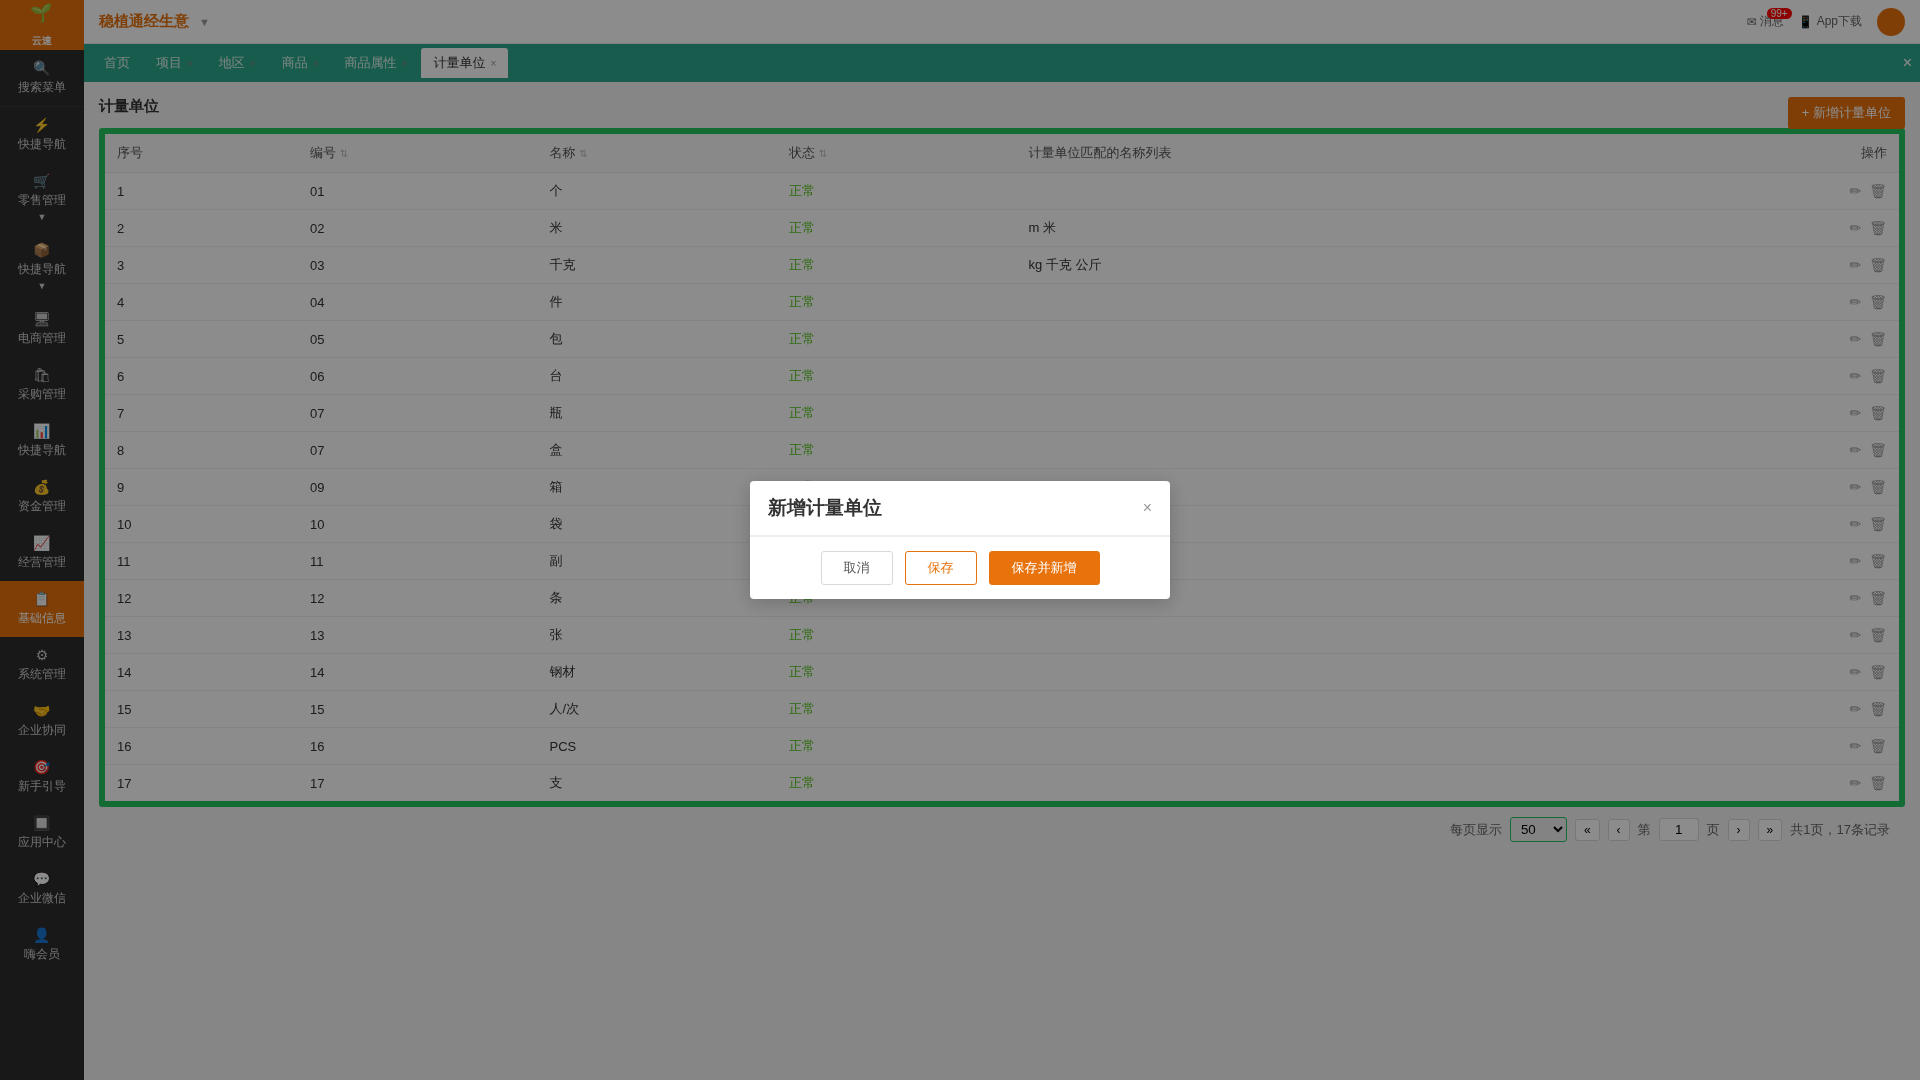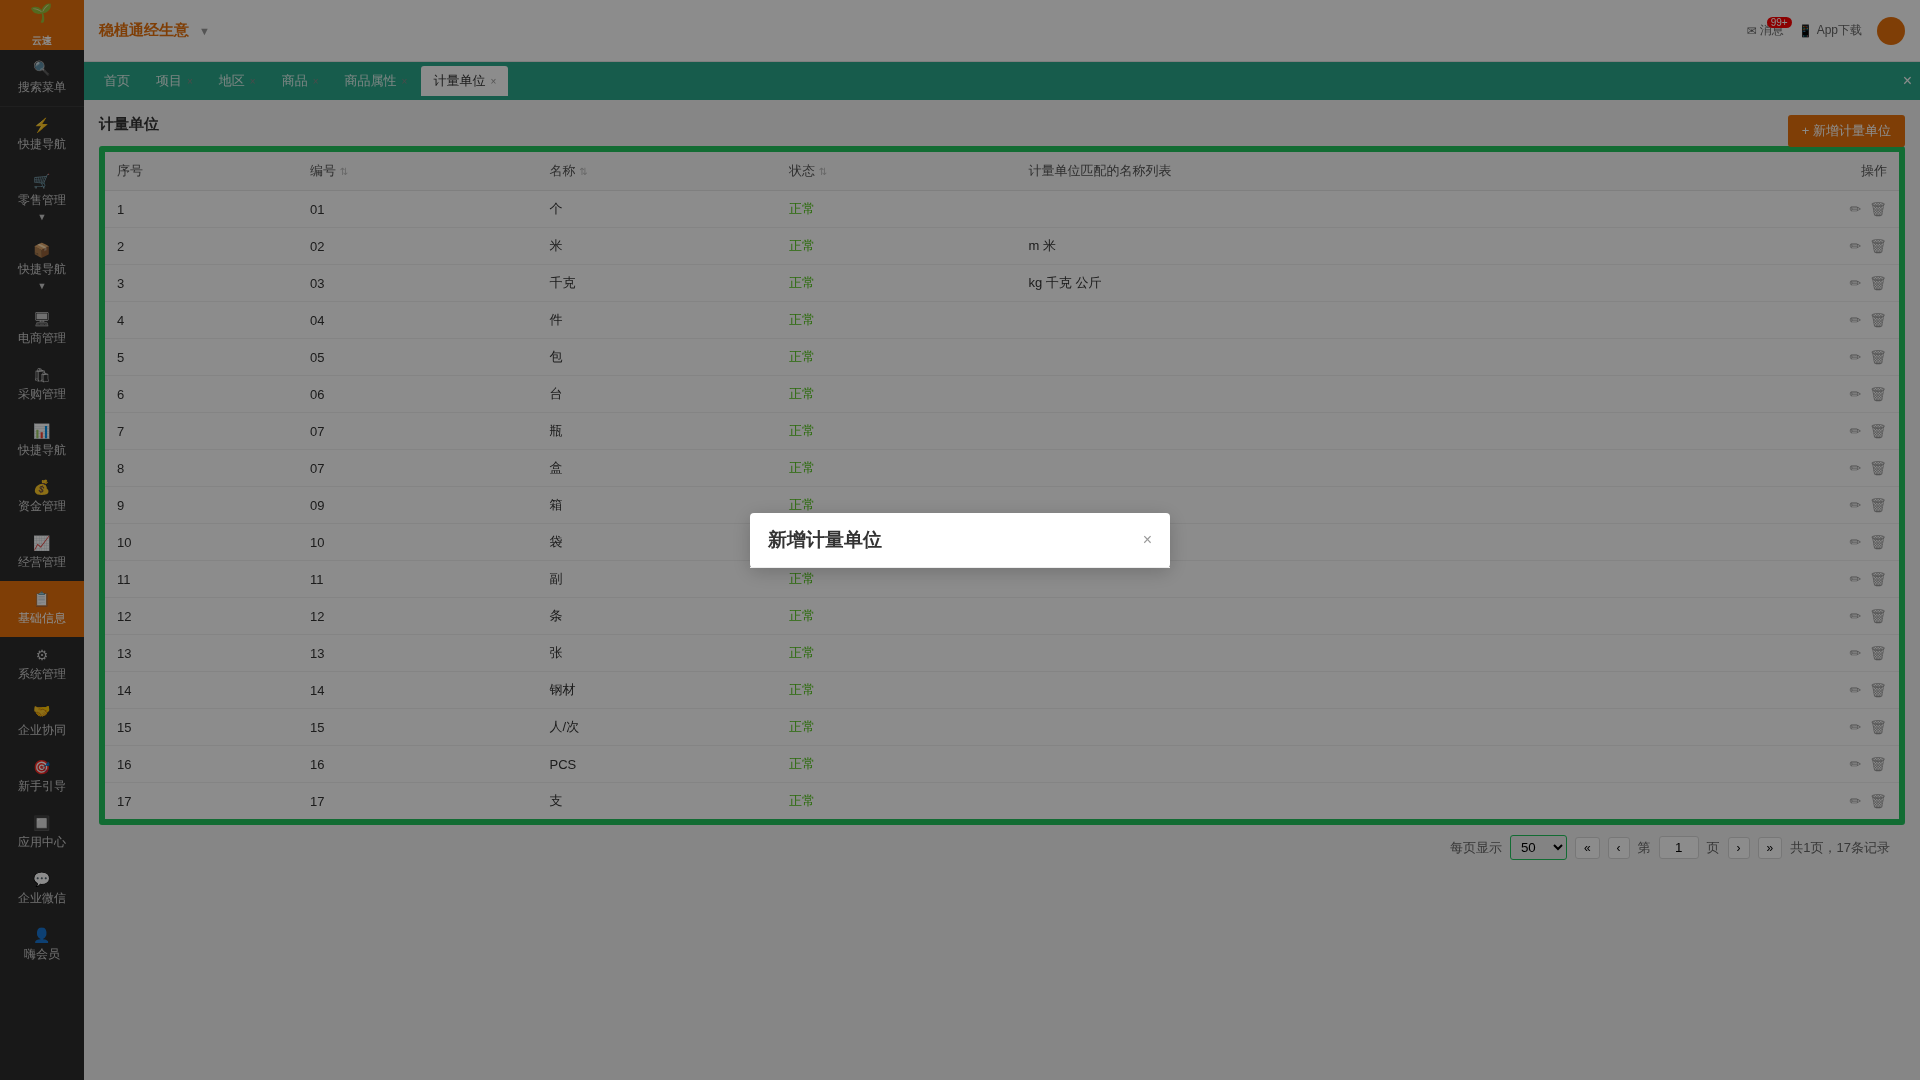--- a/index.html
+++ b/index.html
@@ -12,21 +12,21 @@
     .sidebar-logo-text { font-size: 10px; color: #fff; margin-top: 10px; }
     .sidebar-search { padding: 8px 10px; color: #aaa; font-size: 12px; cursor: pointer; text-align: center; border-bottom: 1px solid #3a3a3a; }
     .sidebar-item { padding: 10px 5px; color: #ccc; font-size: 12px; cursor: pointer; text-align: center; display: flex; flex-direction: column; align-items: center; gap: 3px; }
     .sidebar-item.active { background: #e8720c; color: white; }
     .sidebar-item .icon { font-size: 14px; }
 
     
     .main { flex: 1; display: flex; flex-direction: column; height: 1080px; overflow: hidden; }
 
     
-    .topbar { height: 62px; background: #fff; display: flex; align-items: center; justify-content: space-between; padding: 8px 15px; border-bottom: 1px solid #e8e8e8; flex-shrink: 0; }
+    .topbar { height: 44px; background: #fff; display: flex; align-items: center; justify-content: space-between; padding: 8px 15px; border-bottom: 1px solid #e8e8e8; flex-shrink: 0; }
     .topbar-left { display: flex; align-items: center; gap: 10px; }
     .topbar-right { display: flex; align-items: center; gap: 15px; }
     .topbar-msg { position: relative; color: #666; font-size: 12px; display: flex; align-items: center; gap: 3px; }
     .badge { background: #f00; color: white; border-radius: 10px; padding: 0 4px; font-size: 10px; position: absolute; top: -5px; right: -8px; }
     .topbar-app { color: #666; font-size: 12px; display: flex; align-items: center; gap: 3px; }
     .topbar-avatar { width: 28px; height: 28px; background: #e8720c; border-radius: 50%; }
 
     
     .tabbar { height: 38px; background: #2ba88a; display: flex; align-items: center; padding: 0 8px; flex-shrink: 0; gap: 2px; }
     .tab { padding: 6px 12px; border-radius: 3px 3px 0 0; font-size: 13px; cursor: pointer; display: flex; align-items: center; gap: 5px; color: rgba(255,255,255,0.85); }
@@ -477,14 +477,19 @@
     </div>
   </div>
 </div>
 
 <div class="overlay">
   <div class="modal">
     <div class="modal-header">
       <span class="modal-title">新增计量单位</span>
       <button class="modal-close">×</button>
     </div>
+    <div class="modal-footer">
+      <button class="btn-cancel">取消</button>
+      <button class="btn-save">保存</button>
+      <button class="btn-save-new">保存并新增</button>
+    </div>
   </div>
 </div>
 
 </body></html>

